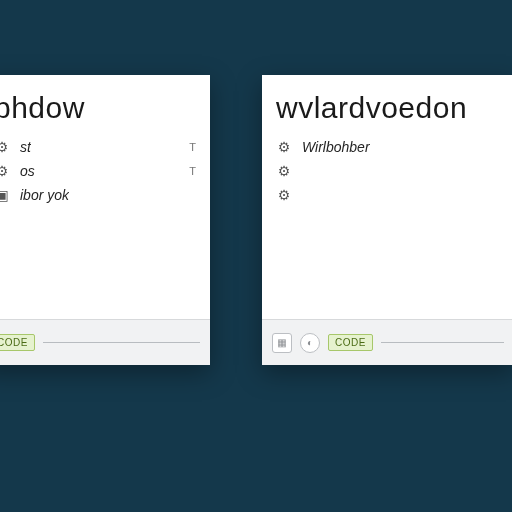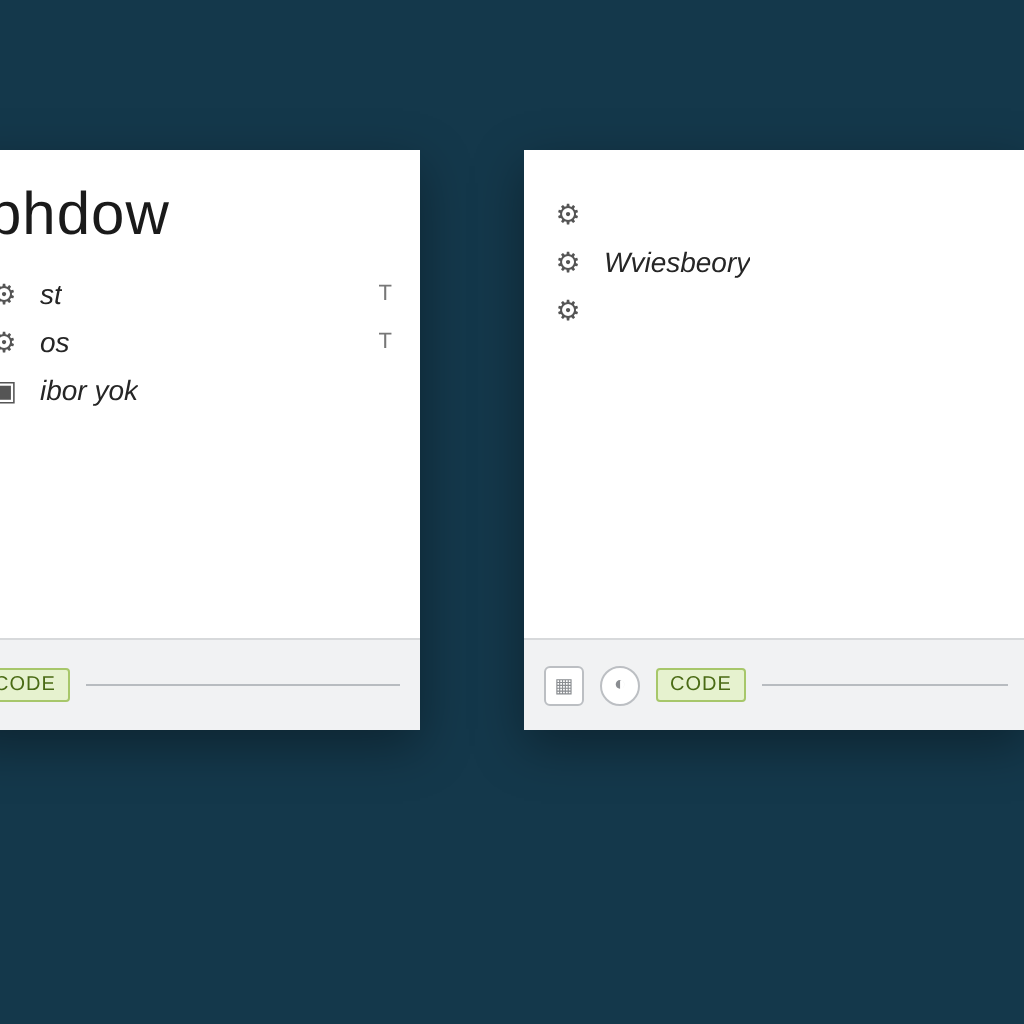--- a/index.html
+++ b/index.html
@@ -103,27 +103,28 @@
     </div>
   </div>
   <div class="win-footer">
     <span class="chip">CODE</span>
     <span class="foot-line"></span>
   </div>
 </div>
 
 <div class="window right">
   <div class="win-body">
+    <div class="win-title">wvlardvoedon</div>
 
     <div class="row">
       <span class="glyph">⚙</span>
+      <span class="label">Wirlbohber</span>
     </div>
     <div class="row">
       <span class="glyph">⚙</span>
-      <span class="label">Wviesbeory</span>
     </div>
     <div class="row">
       <span class="glyph">⚙</span>
     </div>
   </div>
   <div class="win-footer">
     <span class="foot-icon square">▦</span>
     <span class="foot-icon">◐</span>
     <span class="chip">CODE</span>
     <span class="foot-line"></span>

